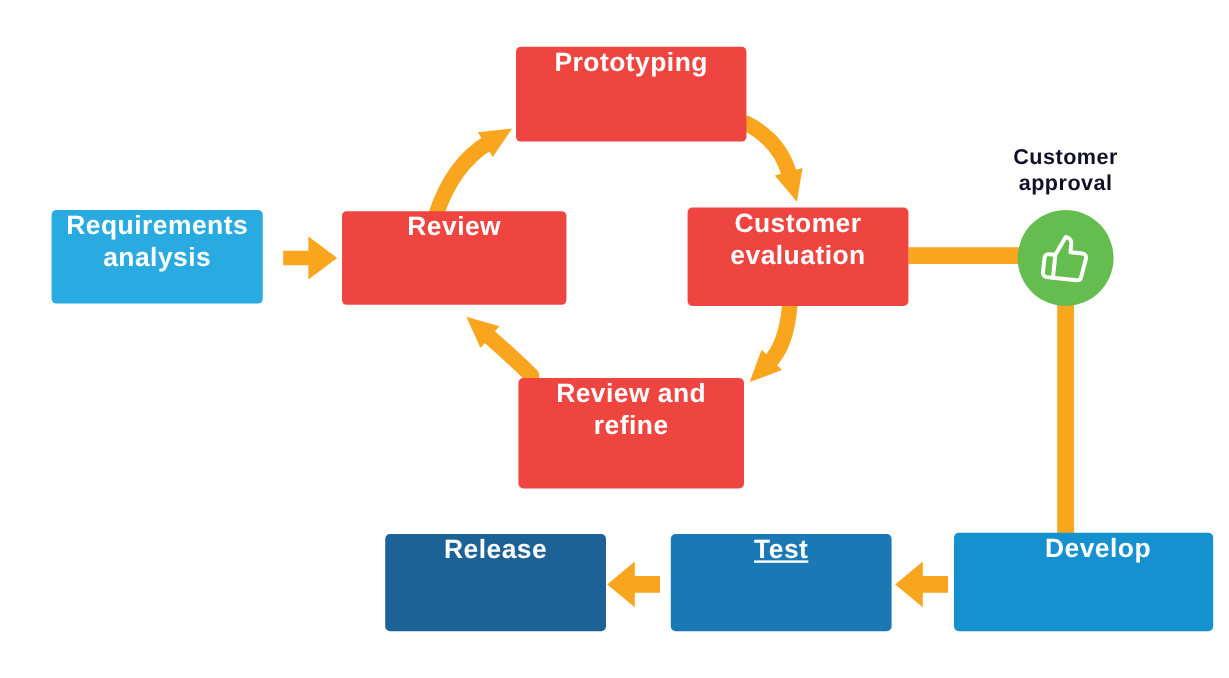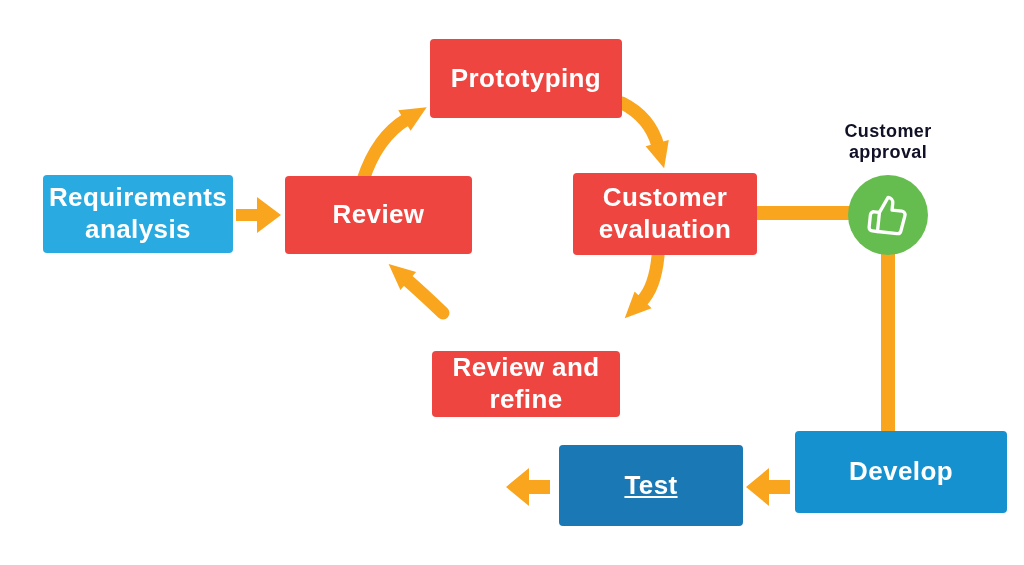--- a/index.html
+++ b/index.html
@@ -15,38 +15,38 @@
     position: absolute;
     left: 0; top: 0;
     width: 1024px; height: 565px;
     z-index: 1;
   }
   .node {
     position: absolute;
     z-index: 2;
     border-radius: 4px;
     display: flex;
-    align-items: center;
+    align-items: flex-start;
     justify-content: center;
     text-align: center;
     color: #ffffff;
     font-weight: 600;
-    font-size: 26px;
+    font-size: 22px;
     letter-spacing: 0.4px;
     line-height: 1.22;
   }
   .node span { white-space: pre-line; }
-  .node-requirements { left: 43px;  top: 175px; width: 190px; height: 78px; background: #29ABE2; }
+  .node-requirements { left: 43px;  top: 175px; width: 176px; height: 78px; background: #29ABE2; }
   .node-design       { left: 285px; top: 176px; width: 187px; height: 78px; background: #EF4540; }
   .node-prototyping  { left: 430px; top: 39px;  width: 192px; height: 79px; background: #EF4540; }
   .node-customer-evaluation { left: 573px; top: 173px; width: 184px; height: 82px; background: #EF4540; }
-  .node-review-refine{ left: 432px; top: 315px; width: 188px; height: 66px; background: #EF4540; margin-top: 36px; }
+  .node-review-refine{ left: 432px; top: 315px; width: 188px; height: 92px; background: #EF4540; }
   .node-release      { left: 321px; top: 445px; width: 184px; height: 81px; background: #1C6296; }
   .node-test         { left: 559px; top: 445px; width: 184px; height: 81px; background: #1A79B5; text-decoration: underline; }
-  .node-develop      { left: 795px; top: 431px; width: 212px; height: 82px; background: #1691D0; }
+  .node-develop      { left: 795px; top: 444px; width: 192px; height: 82px; background: #1691D0; padding-left: 24px; }
   .approval-badge {
     position: absolute;
     z-index: 2;
     left: 848px; top: 175px;
     width: 80px; height: 80px;
     border-radius: 50%;
     background: #66BD4F;
     display: flex;
     align-items: center;
     justify-content: center;
@@ -107,20 +107,23 @@
   <div class="node node-customer-evaluation">
     <span>Customer
 evaluation</span>
   </div>
 
   <div class="node node-review-refine">
     <span>Review and
 refine</span>
   </div>
 
+  <div class="node node-release">
+    <span>Release</span>
+  </div>
 
   <div class="node node-test">
     <span>Test</span>
   </div>
 
   <div class="node node-develop">
     <span>Develop</span>
   </div>
 
   <div class="approval-label">Customer

